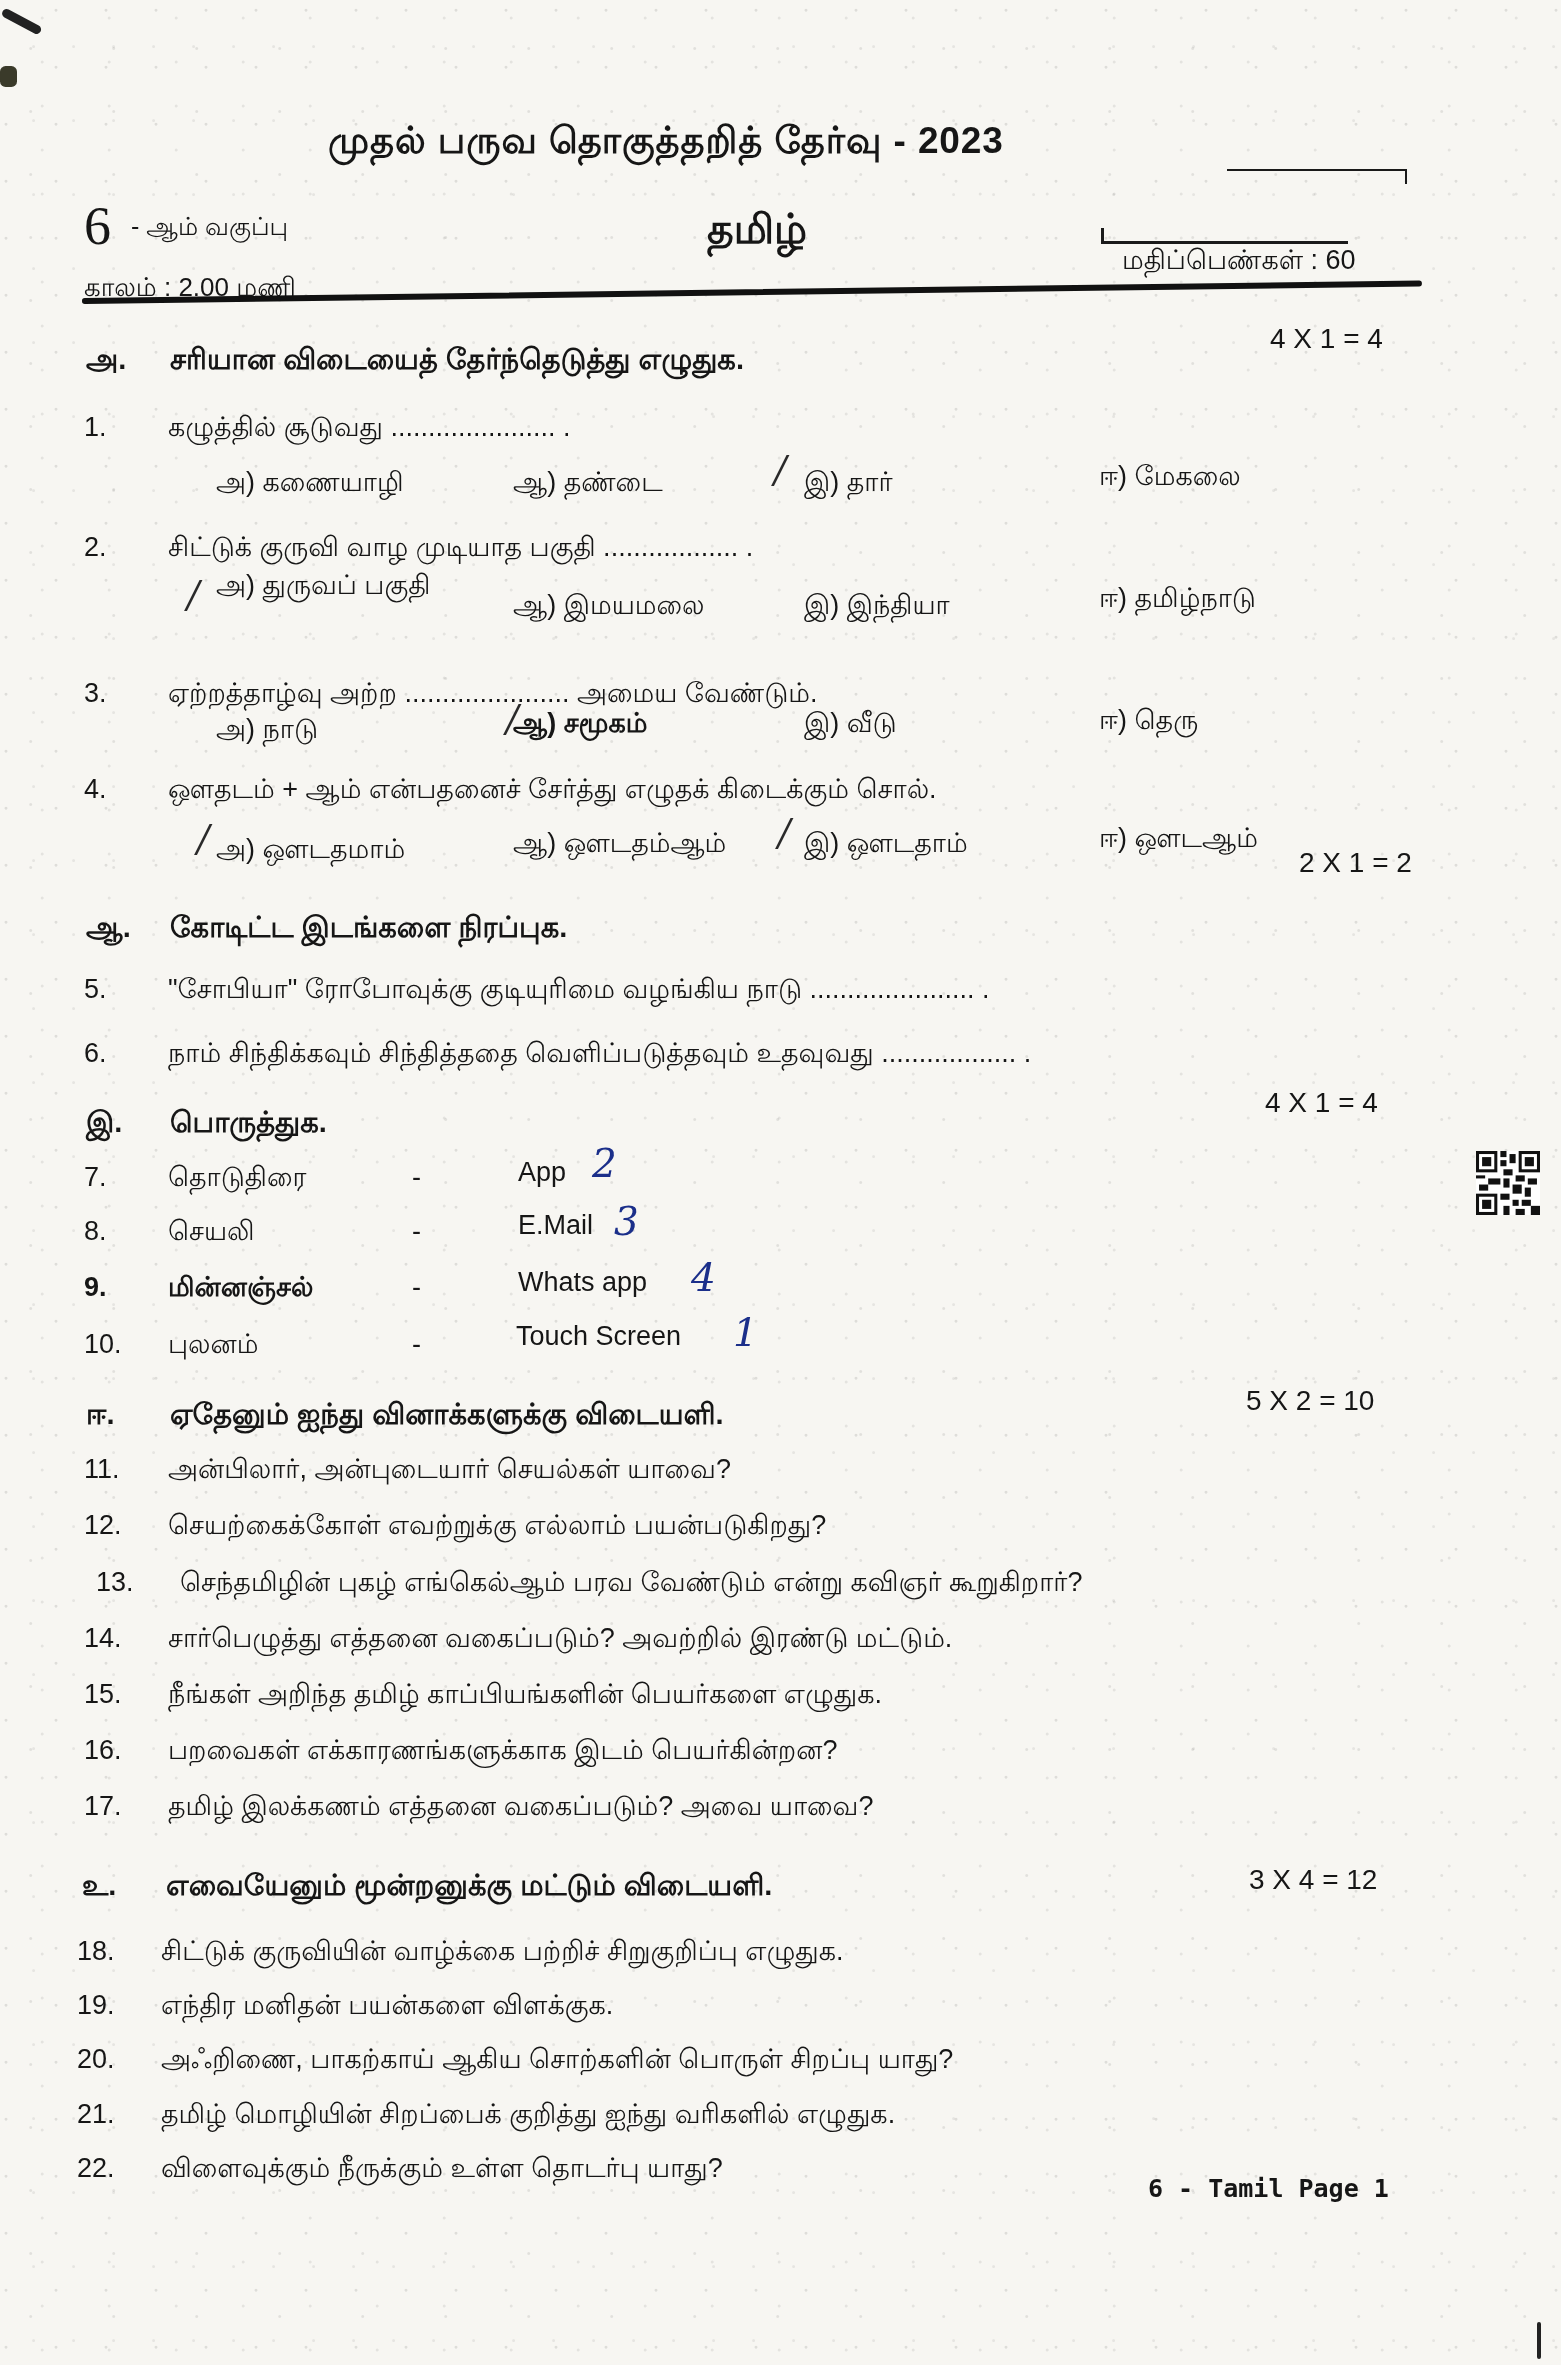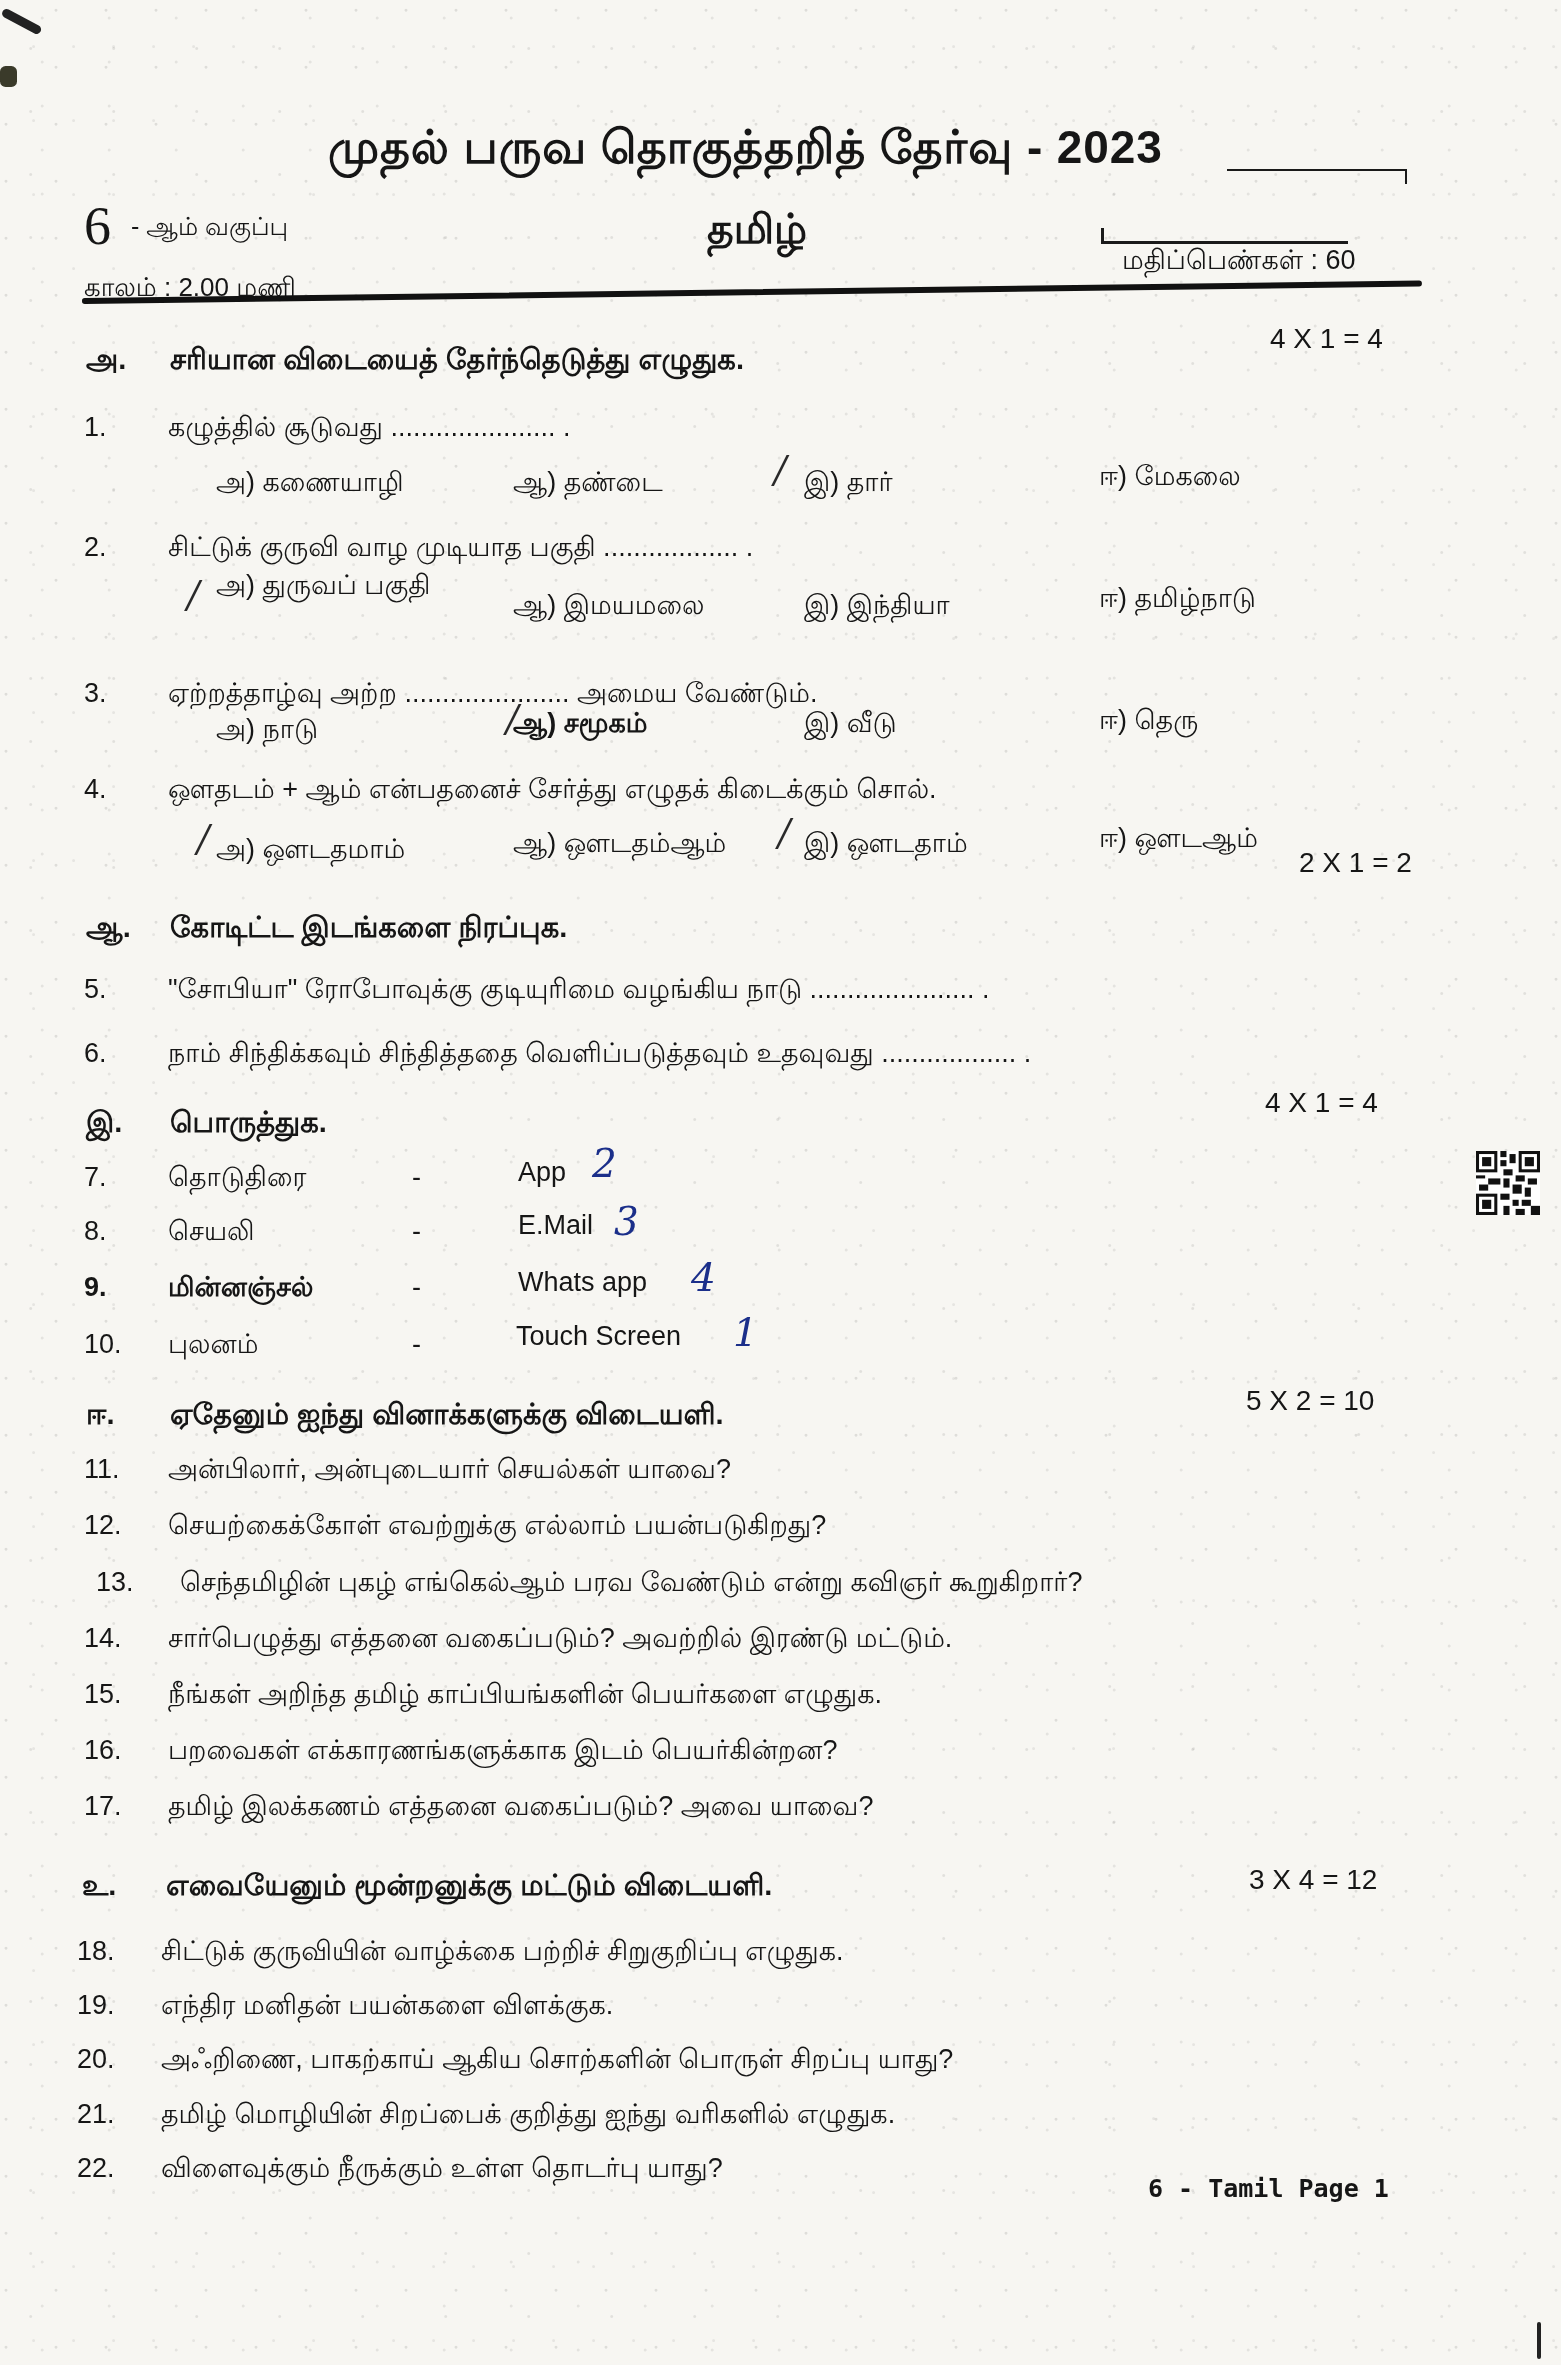--- a/index.html
+++ b/index.html
@@ -15,21 +15,21 @@
       radial-gradient(circle at 12% 18%, rgba(0,0,0,.10) 0.9px, transparent 1.9px),
       radial-gradient(circle at 63% 41%, rgba(0,0,0,.08) 0.9px, transparent 1.9px),
       radial-gradient(circle at 37% 77%, rgba(0,0,0,.09) 0.9px, transparent 1.9px),
       radial-gradient(circle at 84% 63%, rgba(0,0,0,.07) 0.9px, transparent 1.9px);
     background-size: 50px 57px, 67px 44px, 83px 63px, 40px 74px;
     pointer-events: none;
   }
   .edge-mark { position: absolute; background: #222; border-radius: 5.6px; }
   .abs { position: absolute; white-space: nowrap; }
 
-  .title { left: 328px; top: 120px; font-size: 46px; font-weight: bold; letter-spacing: 0.9px; }
+  .title { left: 328px; top: 120px; font-size: 37px; font-weight: bold; letter-spacing: 0.9px; }
   .reg-box-top { left: 1227px; top: 169px; width: 178px; height: 13px; border-top: 2.8px solid #1a1a1a; border-right: 2.8px solid #1a1a1a; }
   .reg-box-bottom { left: 1101px; top: 228px; width: 244px; height: 13px; border-bottom: 3.7px solid #1a1a1a; border-left: 3.7px solid #1a1a1a; }
   .class-num { left: 84px; top: 195px; font-family: "Liberation Serif", serif; font-size: 54px; }
   .class-label { left: 131px; top: 212px; font-size: 25px; }
   .subject { left: 707px; top: 206px; font-size: 41px; font-weight: bold; }
   .time { left: 84px; top: 272px; font-size: 26px; }
   .marks-total { left: 1122px; top: 245px; font-size: 27px; }
   .header-rule { left: 82px; top: 298px; width: 1340px; height: 5.6px; background: #111; transform: rotate(-0.75deg); transform-origin: left; border-radius: 2.8px; }
 
   .sec-head { font-size: 29px; font-weight: bold; }

